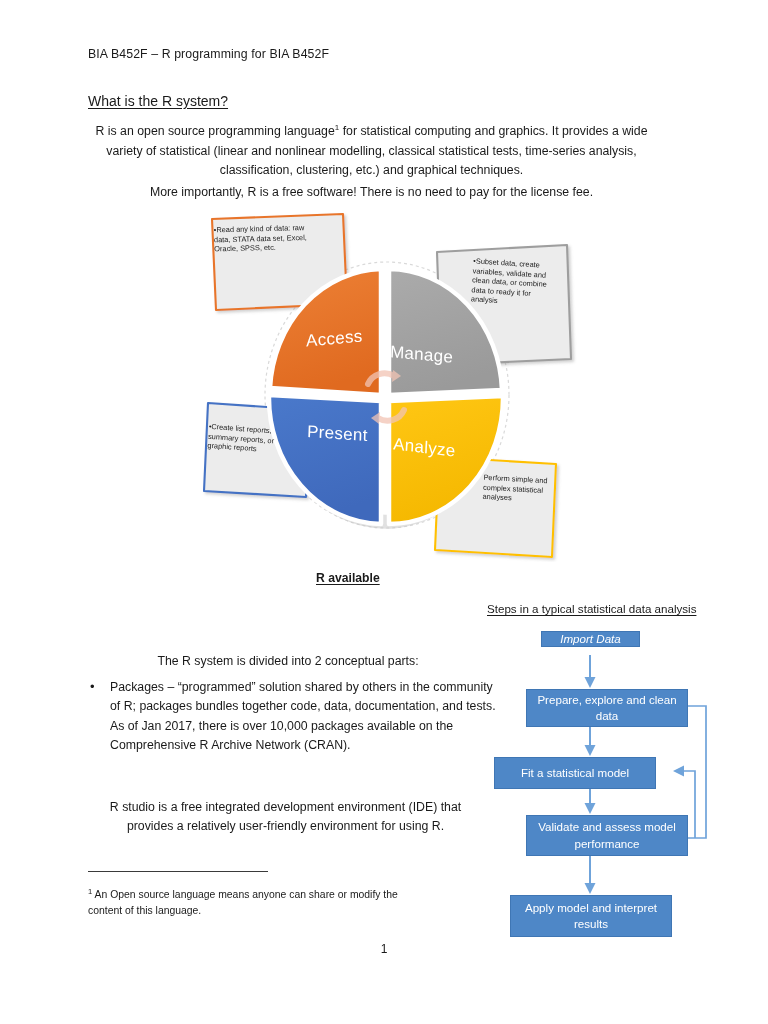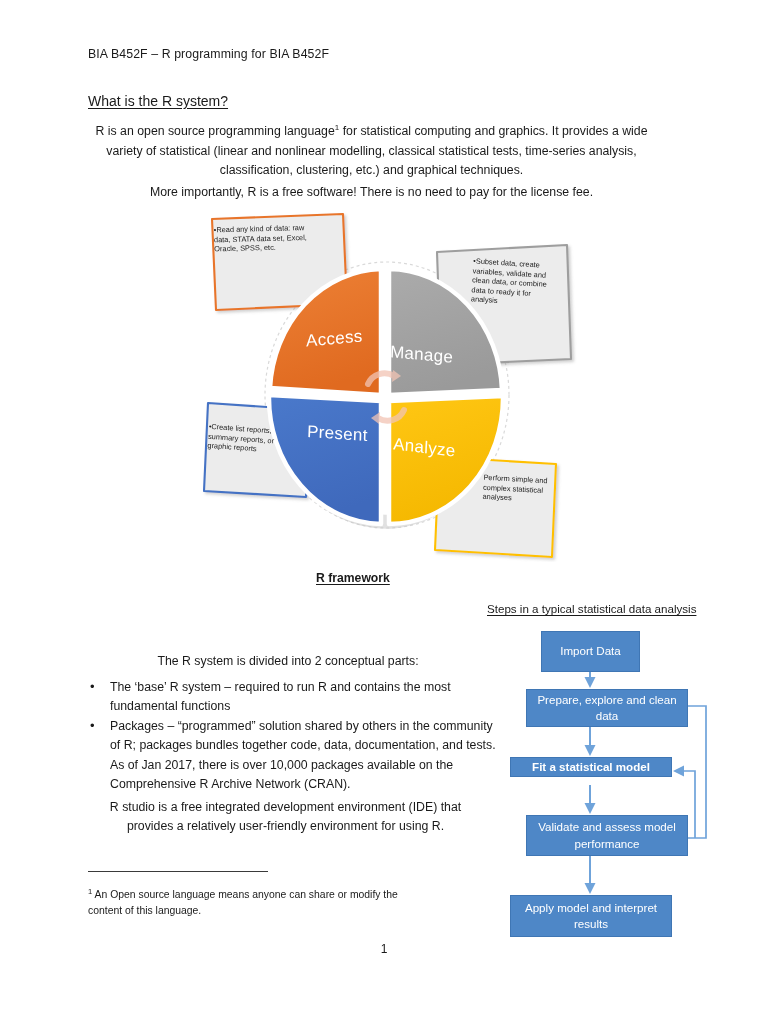--- a/index.html
+++ b/index.html
@@ -158,23 +158,23 @@
     color: #ffffff;
     font-size: 11.6px;
     line-height: 16.5px;
     display: flex;
     align-items: center;
     justify-content: center;
     text-align: center;
     box-sizing: border-box;
     padding: 2px 6px;
   }
-  .fb-import   { left: 541px; top: 631px; width: 99px;  height: 41px; }
+  .fb-import   { left: 541px; top: 631px; width: 99px;  height: 16px; font-style: italic; }
   .fb-prepare  { left: 526px; top: 689px; width: 162px; height: 38px; }
-  .fb-fit      { left: 510px; top: 757px; width: 162px; height: 20px; font-weight: bold; }
+  .fb-fit      { left: 494px; top: 757px; width: 162px; height: 32px; }
   .fb-validate { left: 510px; top: 815px; width: 162px; height: 41px; margin-left: 16px; }
   .fb-apply    { left: 510px; top: 895px; width: 162px; height: 42px; }
 
   .flow-arrows {
     position: absolute;
     left: 0; top: 0;
     width: 768px; height: 1024px;
     pointer-events: none;
   }
 </style>
@@ -269,26 +269,25 @@
       <span class="b">Subset data, create variables, validate and clean data, or combine data to ready it for analysis</span>
     </div>
     <div class="callout-text co-present">
       <span class="b">Create list reports, summary reports, or graphic reports</span>
     </div>
     <div class="callout-text co-analyze">
       <span>Perform simple and complex statistical analyses</span>
     </div>
   </div>
 
-  <div class="framework-caption">R framework</div>
+  <div class="framework-caption">R available</div>
 
   <div class="para para-parts">The R system is divided into 2 conceptual parts:</div>
 
   <ul class="bullets" style="top:678px;">
-    <li>The ‘base’ R system – required to run R and contains the most fundamental functions</li>
     <li>Packages – “programmed” solution shared by others in the community of R; packages bundles together code, data, documentation, and tests. As of Jan 2017, there is over 10,000 packages available on the Comprehensive R Archive Network (CRAN).</li>
   </ul>
 
   <div class="para para-rstudio">R studio is a free integrated development environment (IDE) that provides a relatively user-friendly environment for using R.</div>
 
   <div class="footnote-rule"></div>
   <div class="footnote">
     <sup>1</sup>
     <span>An Open source language means anyone can share or modify the content of this language.</span>
   </div>

